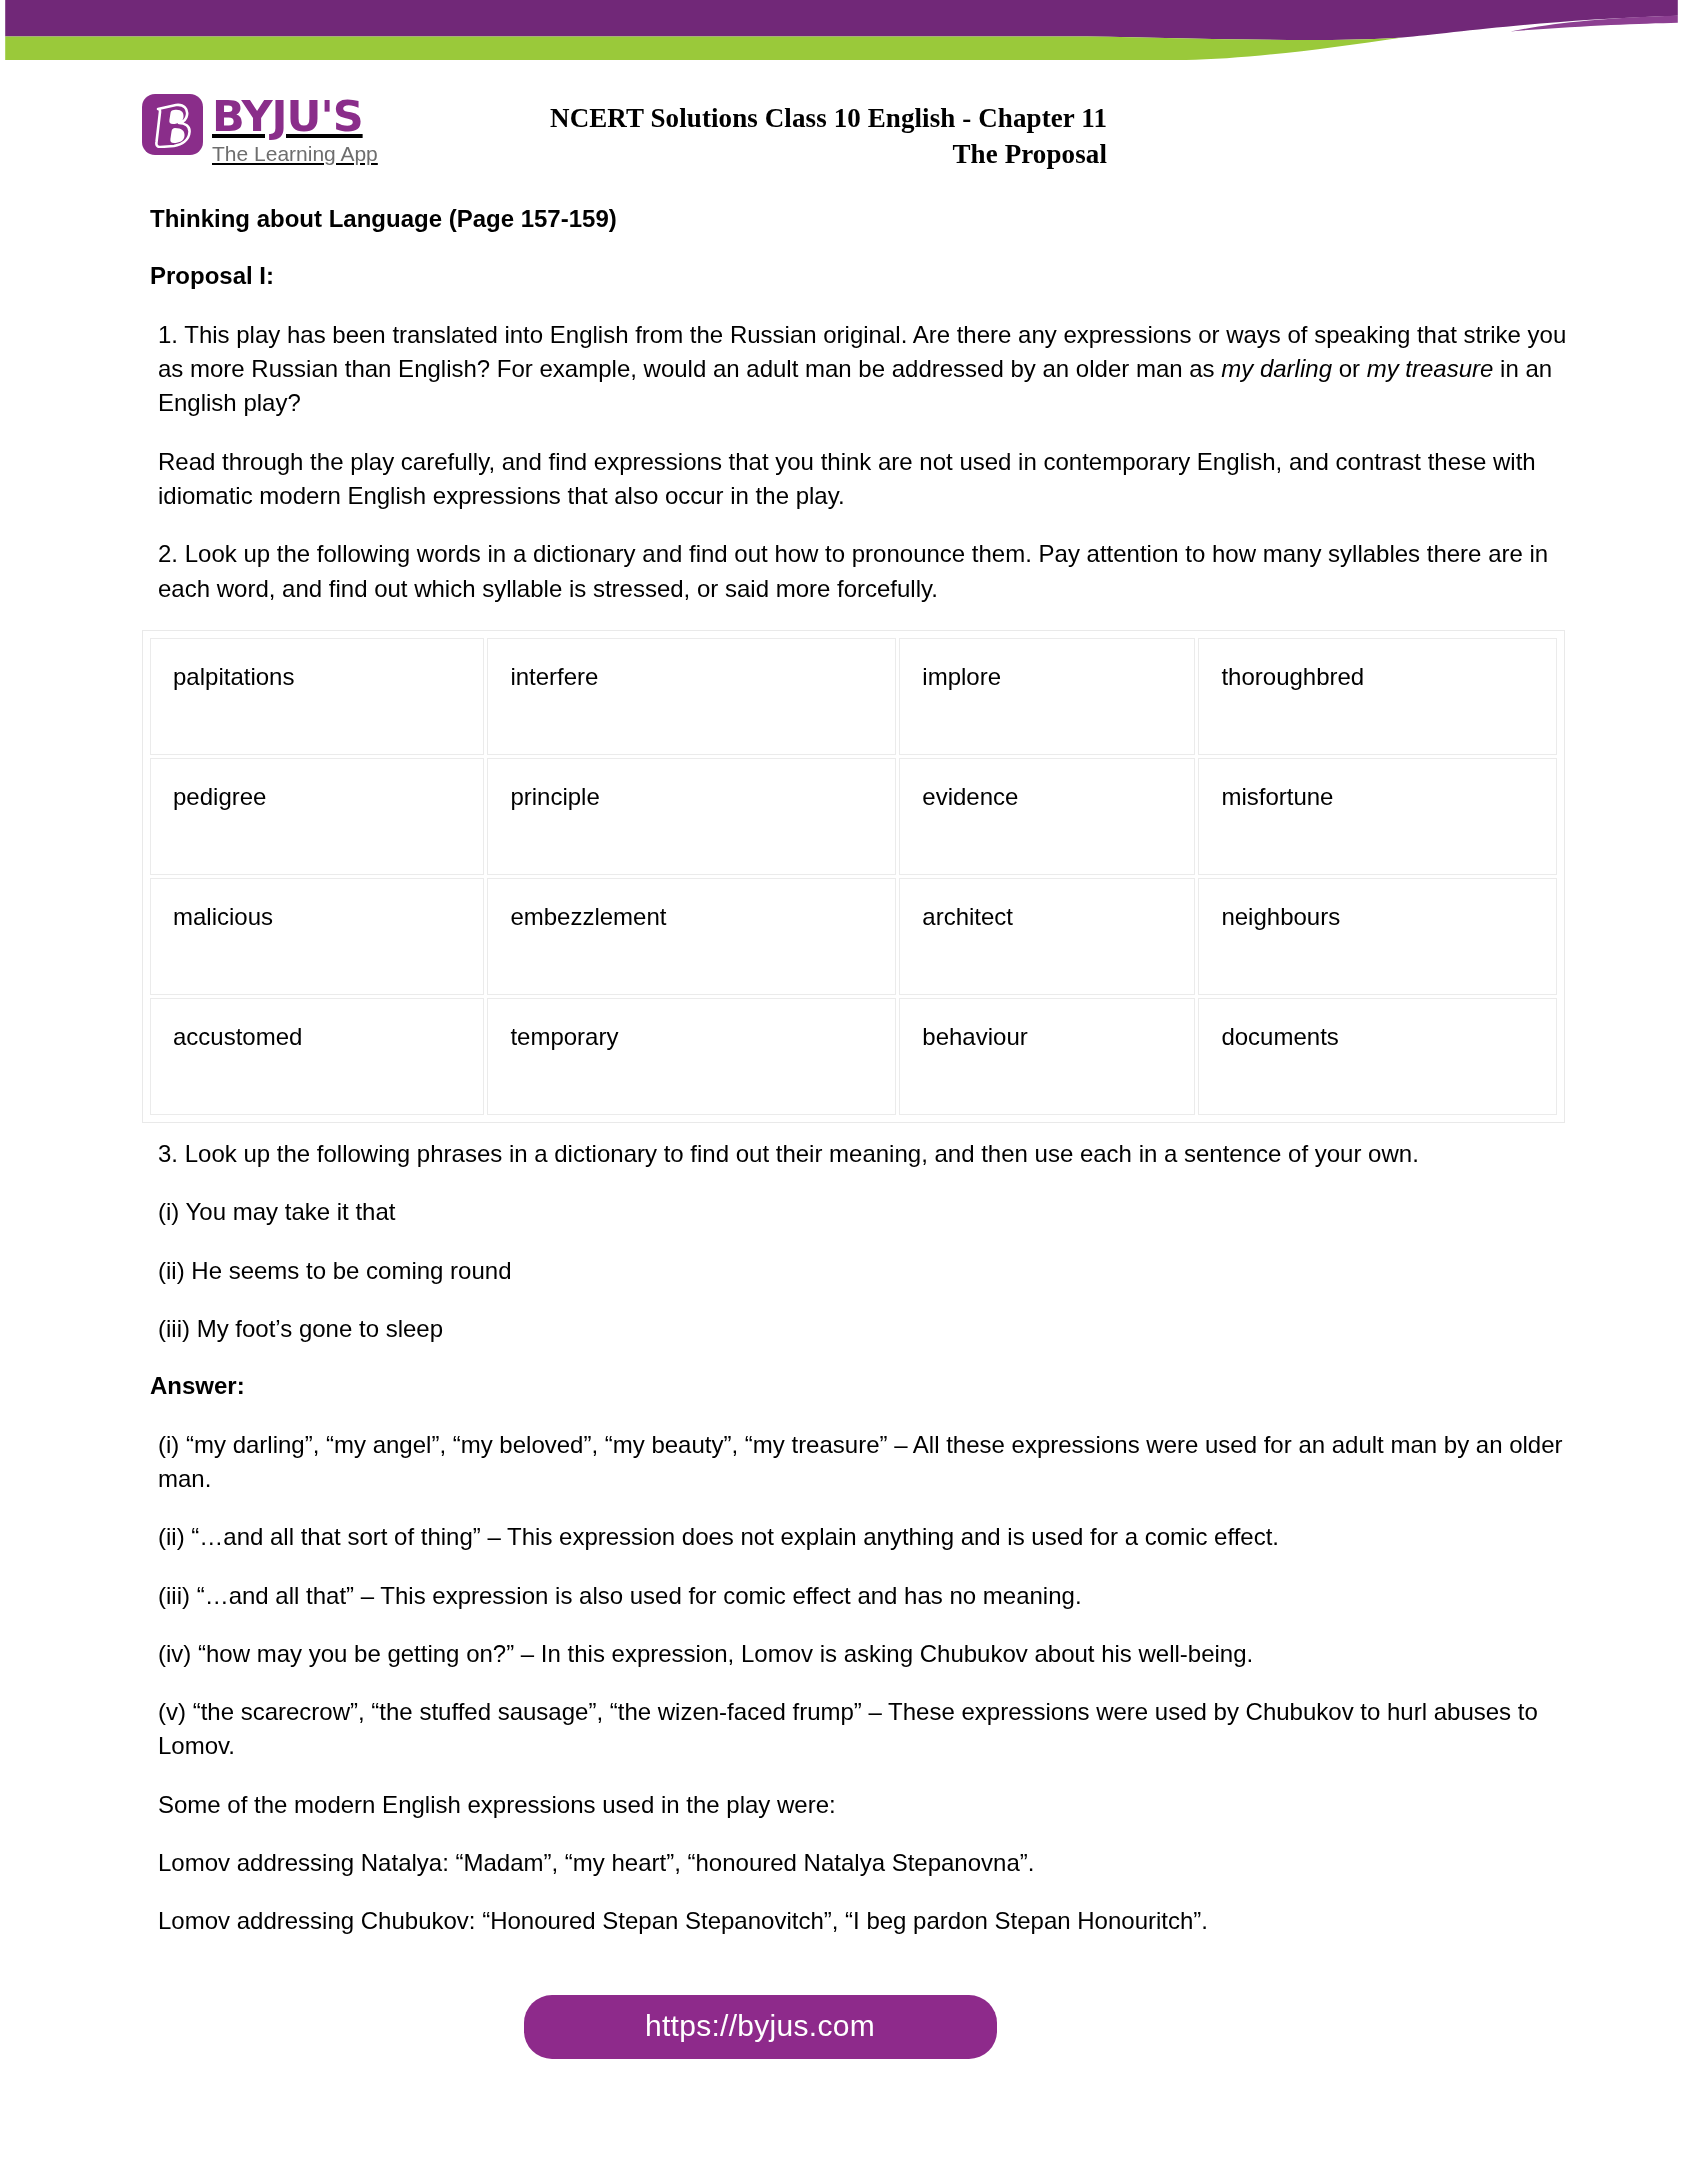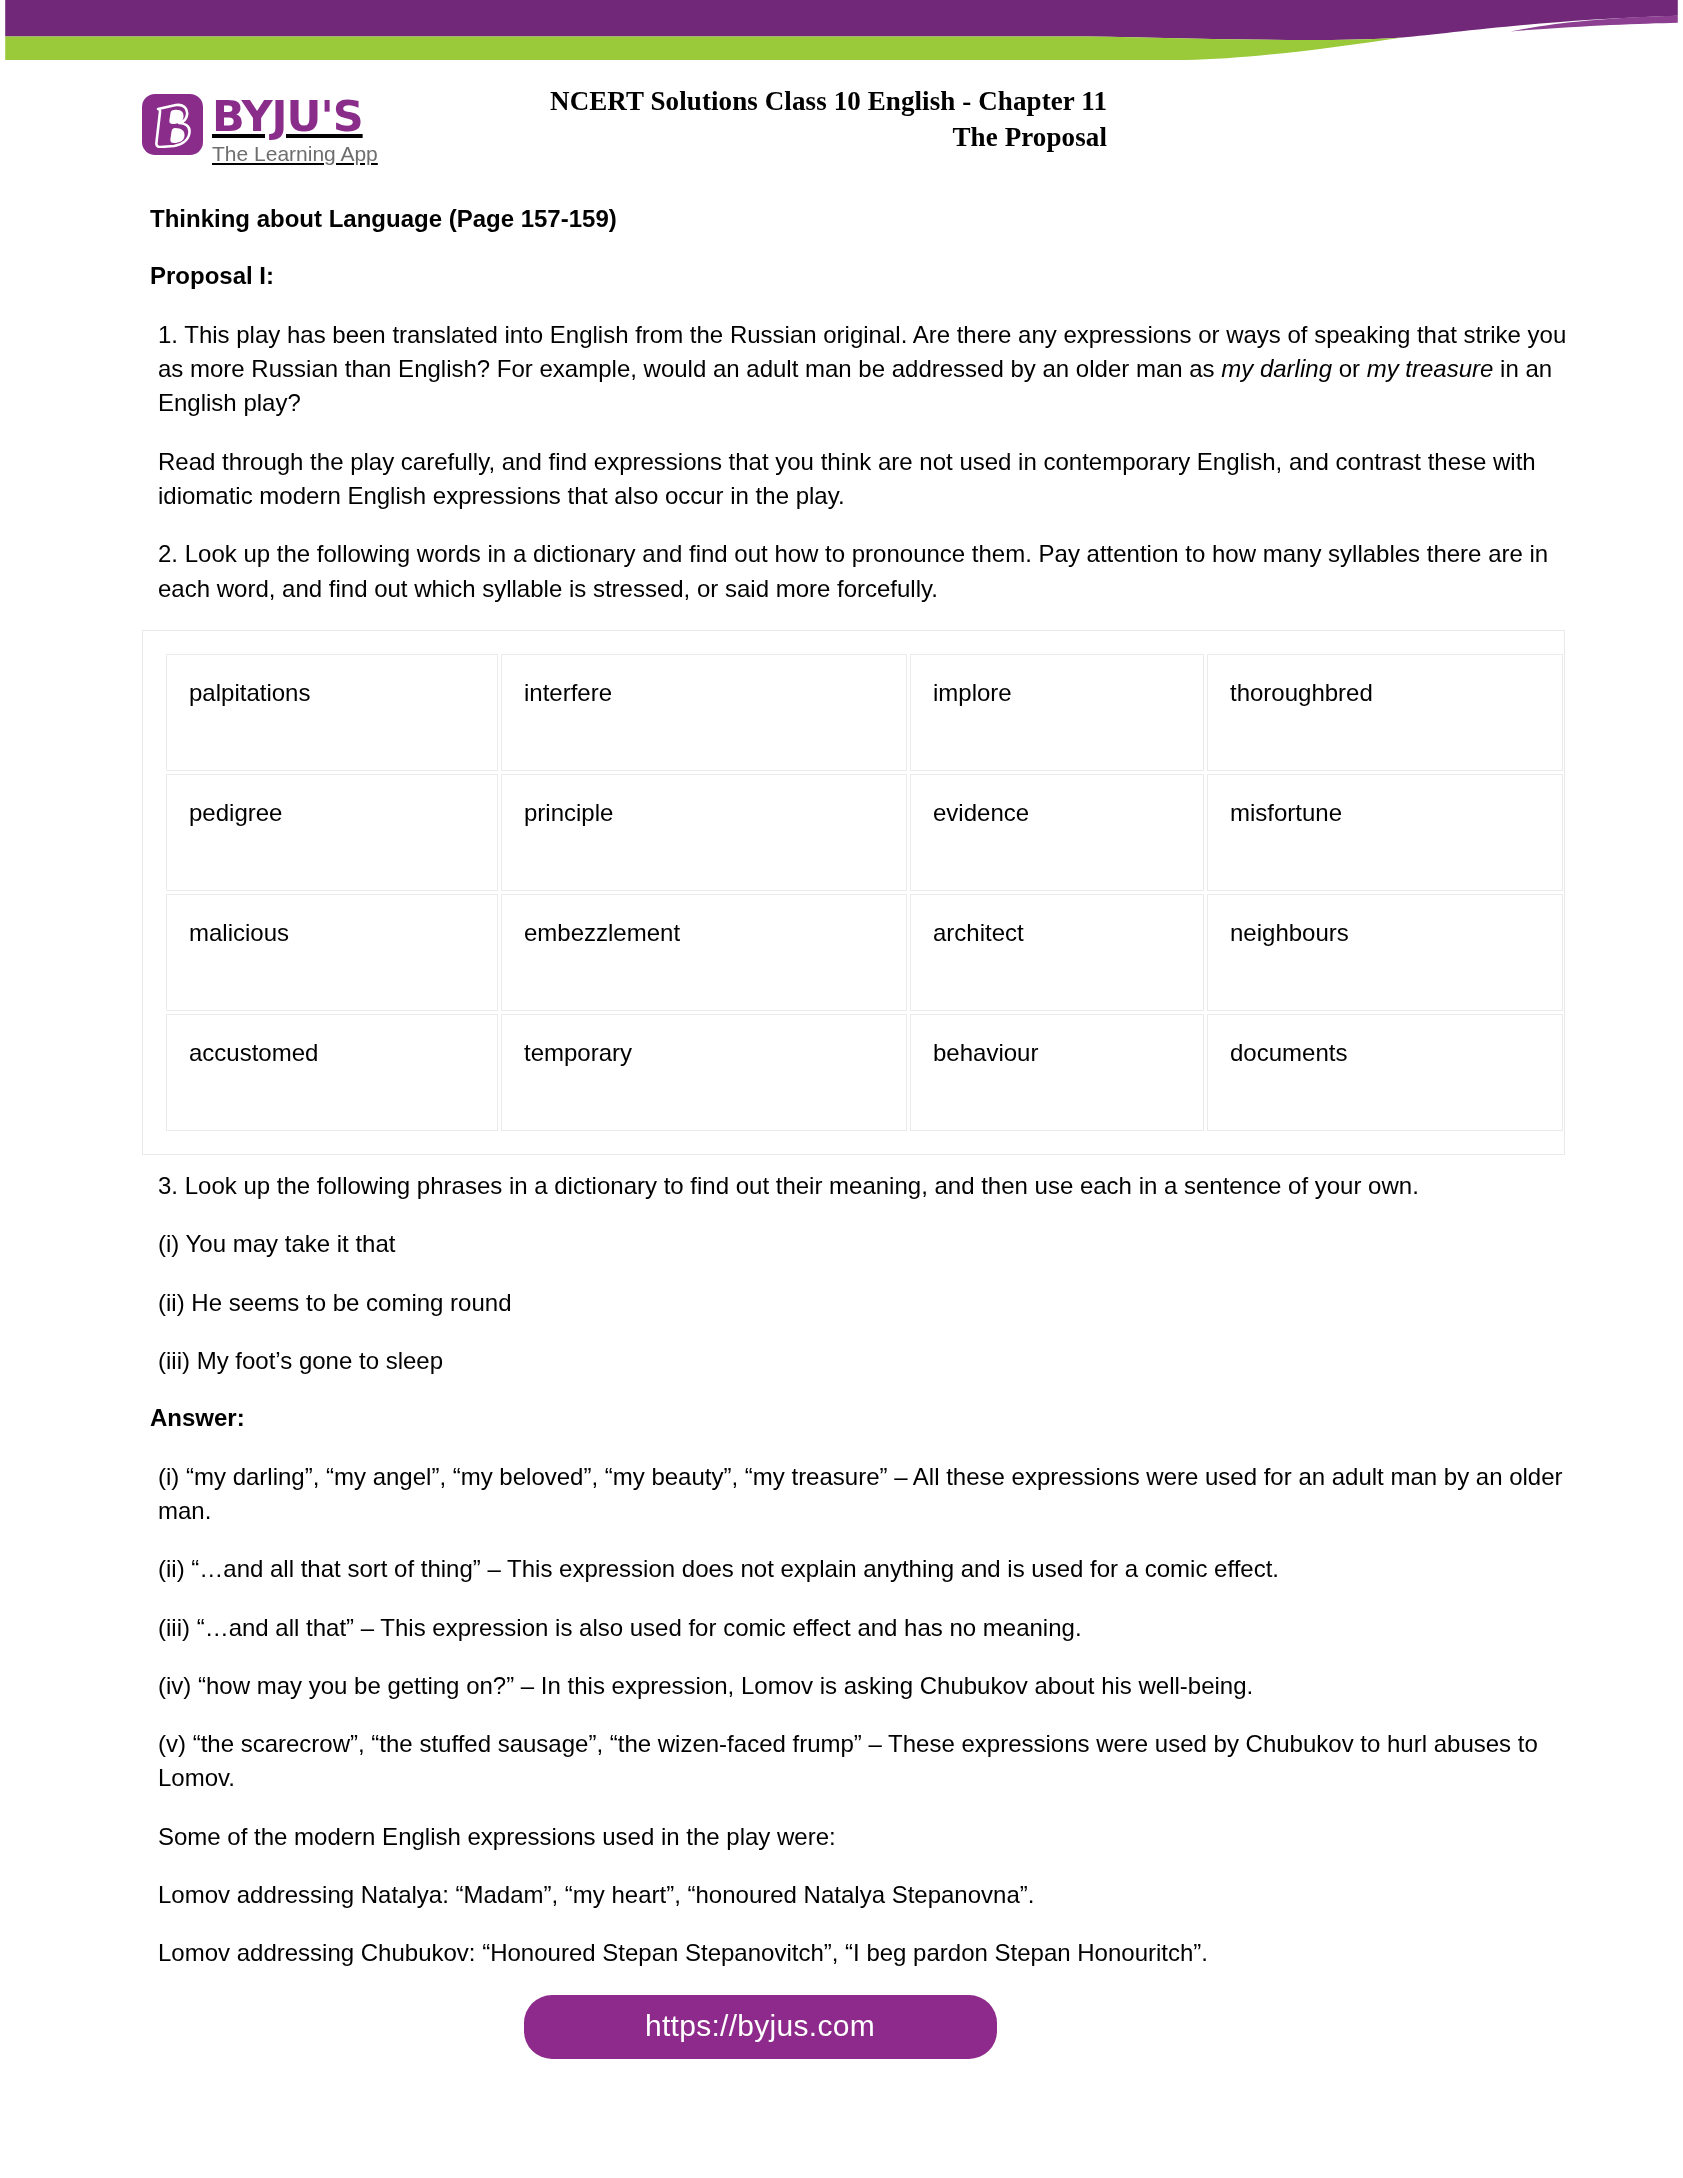--- a/index.html
+++ b/index.html
@@ -76,21 +76,21 @@
     font-size: 21px;
     color: #6e6e6e;
     letter-spacing: 0px;
     margin-top: 5px;
     text-align: right;
   }
 
   #doc-title {
     position: absolute;
     right: 576px;
-    top: 23px;
+    top: 40px;
     width: 693px;
     text-align: right;
     font-family: "Liberation Serif", serif;
     font-weight: bold;
     font-size: 27px;
     line-height: 1.32;
     color: #000;
     letter-spacing: 0.1px;
   }
 
@@ -114,21 +114,21 @@
     margin: 0 0 24px 16px;
     text-align: left;
   }
   .para em { font-style: italic; }
 
   
   #word-table-wrap {
     margin: 9px 0 14px 0;
     width: 1423px;
     border: 1px solid #e9e9e9;
-    padding: 20px;
+    padding: 4px;
     background: #fff;
   }
   table.words {
     border-collapse: separate;
     border-spacing: 3px;
     width: 100%;
     table-layout: fixed;
   }
   table.words td {
     border: 1px solid #ebebeb;

